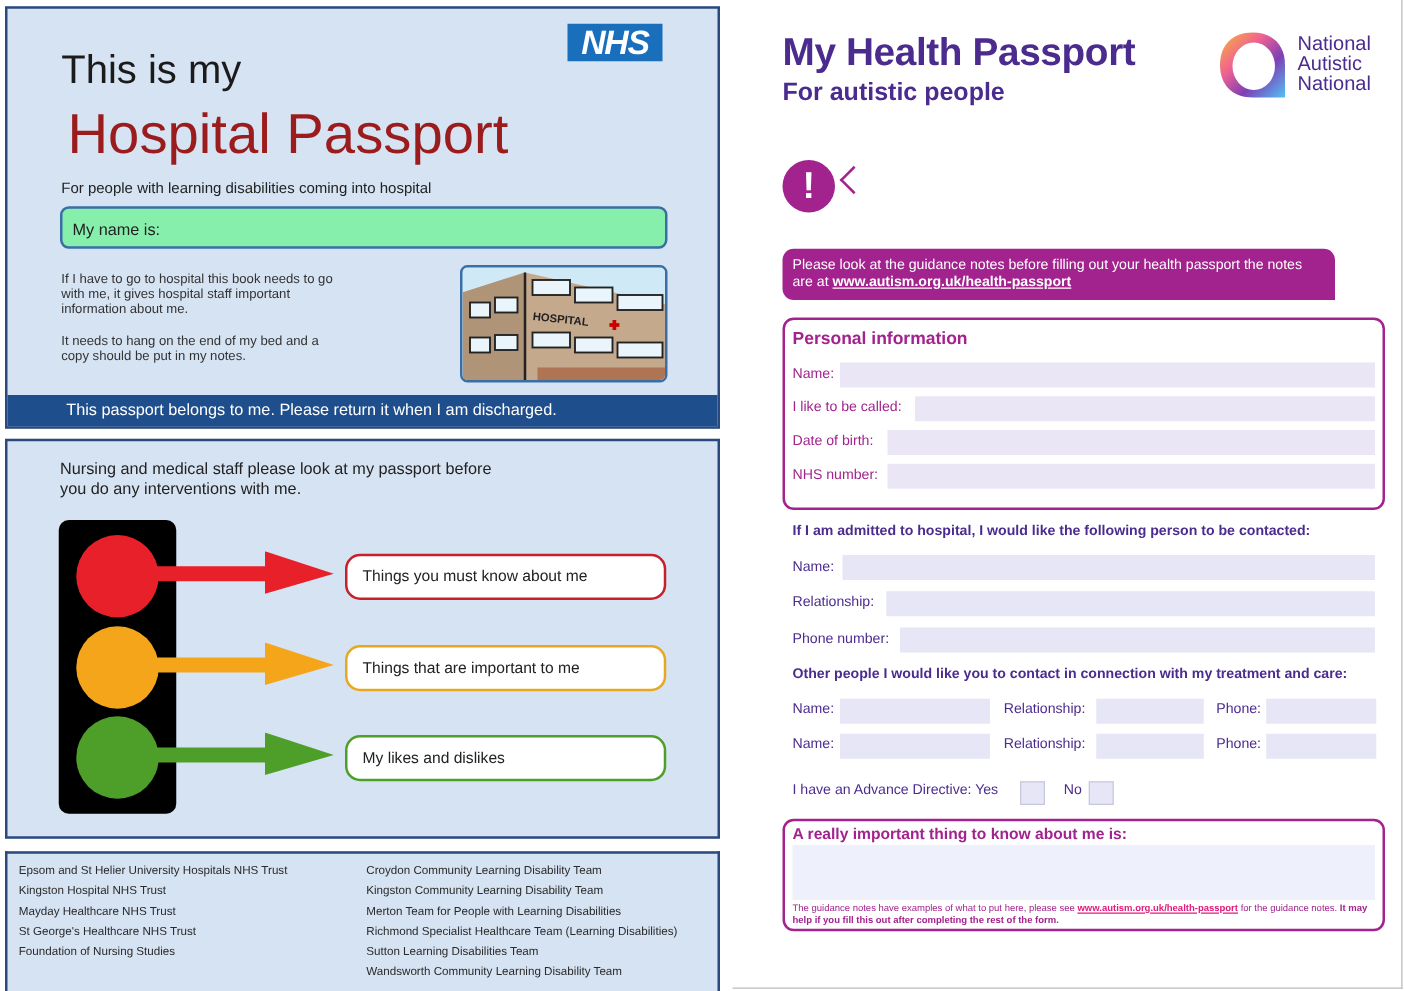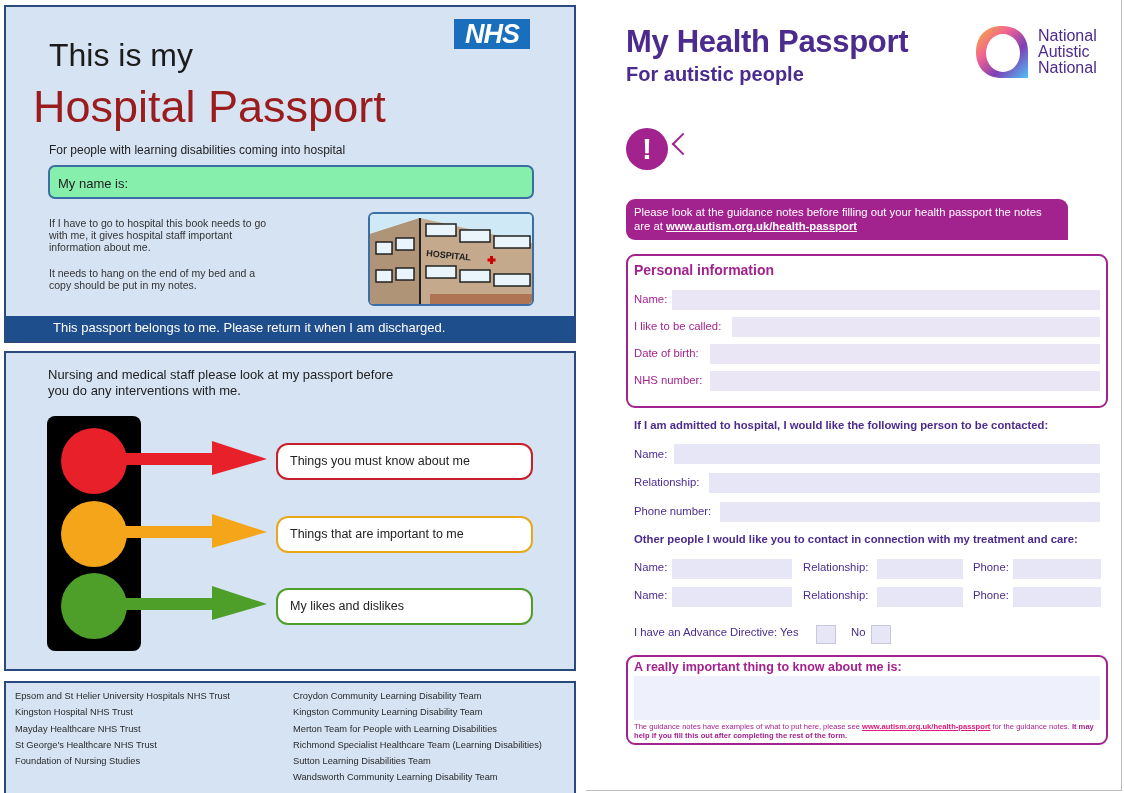--- a/index.html
+++ b/index.html
@@ -9,21 +9,21 @@
   
   .nhs-card {
     position: absolute; left: 4px; width: 572px;
     background: #d6e3f3; border: 2px solid #2a4a7f;
   }
   #card1 { top: 5px; height: 338px; }
   #card2 { top: 351px; height: 320px; }
   #card3 { top: 681px; height: 112px; border-bottom: none; }
 
   .c1-line1 { position: absolute; left: 43px; top: 30px; font-size: 32px; color: #1b1b1b; }
-  .c1-line2 { position: absolute; left: 27px; top: 74px; font-size: 45px; color: #9b1c1c; text-align: center; }
+  .c1-line2 { position: absolute; left: 48px; top: 74px; font-size: 45px; color: #9b1c1c; text-align: center; }
   .c1-sub { position: absolute; left: 43px; top: 136px; font-size: 12px; color: #222; }
   .c1-name {
     position: absolute; left: 42px; top: 158px; width: 486px; height: 34px;
     background: #86efac; border: 2px solid #3a6ea5; border-radius: 7px;
     padding: 9px 8px; font-size: 13px; color: #222;
   }
   .c1-para { position: absolute; left: 43px; width: 220px; font-size: 10.5px; line-height: 12px; color: #333; }
   #para1 { top: 210px; }
   #para2 { top: 260px; }
   .nhs-logo {

